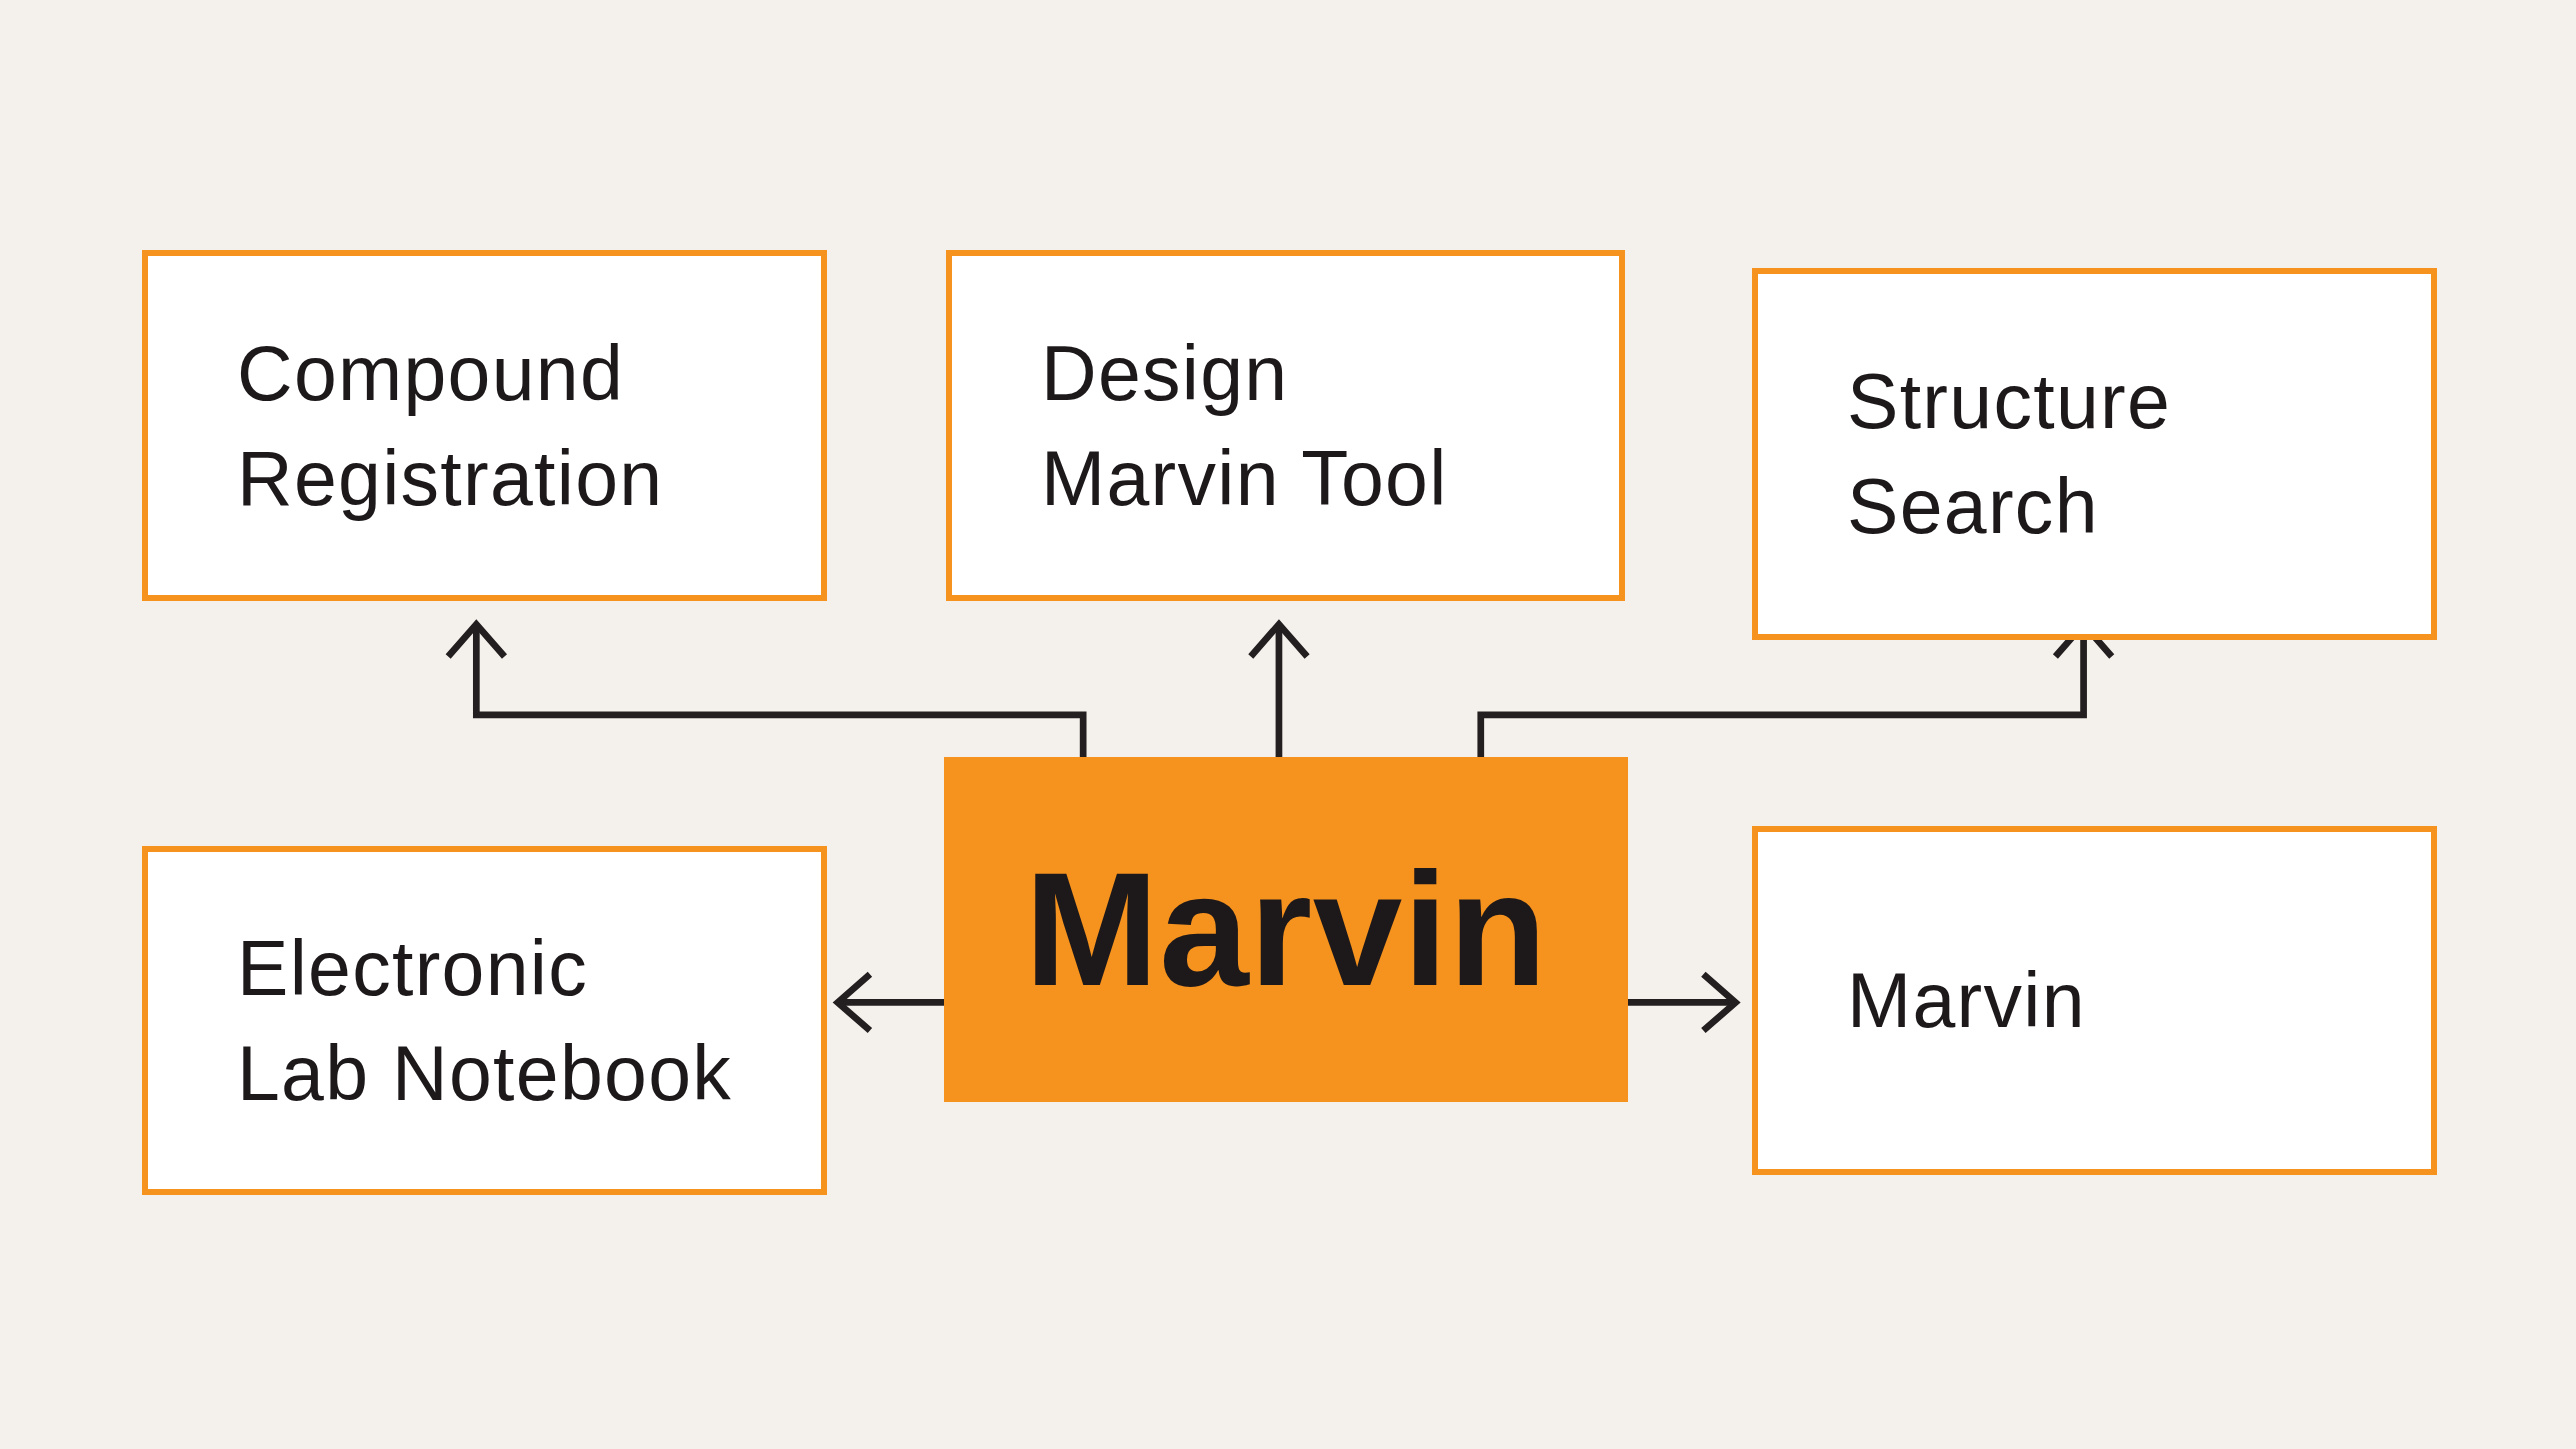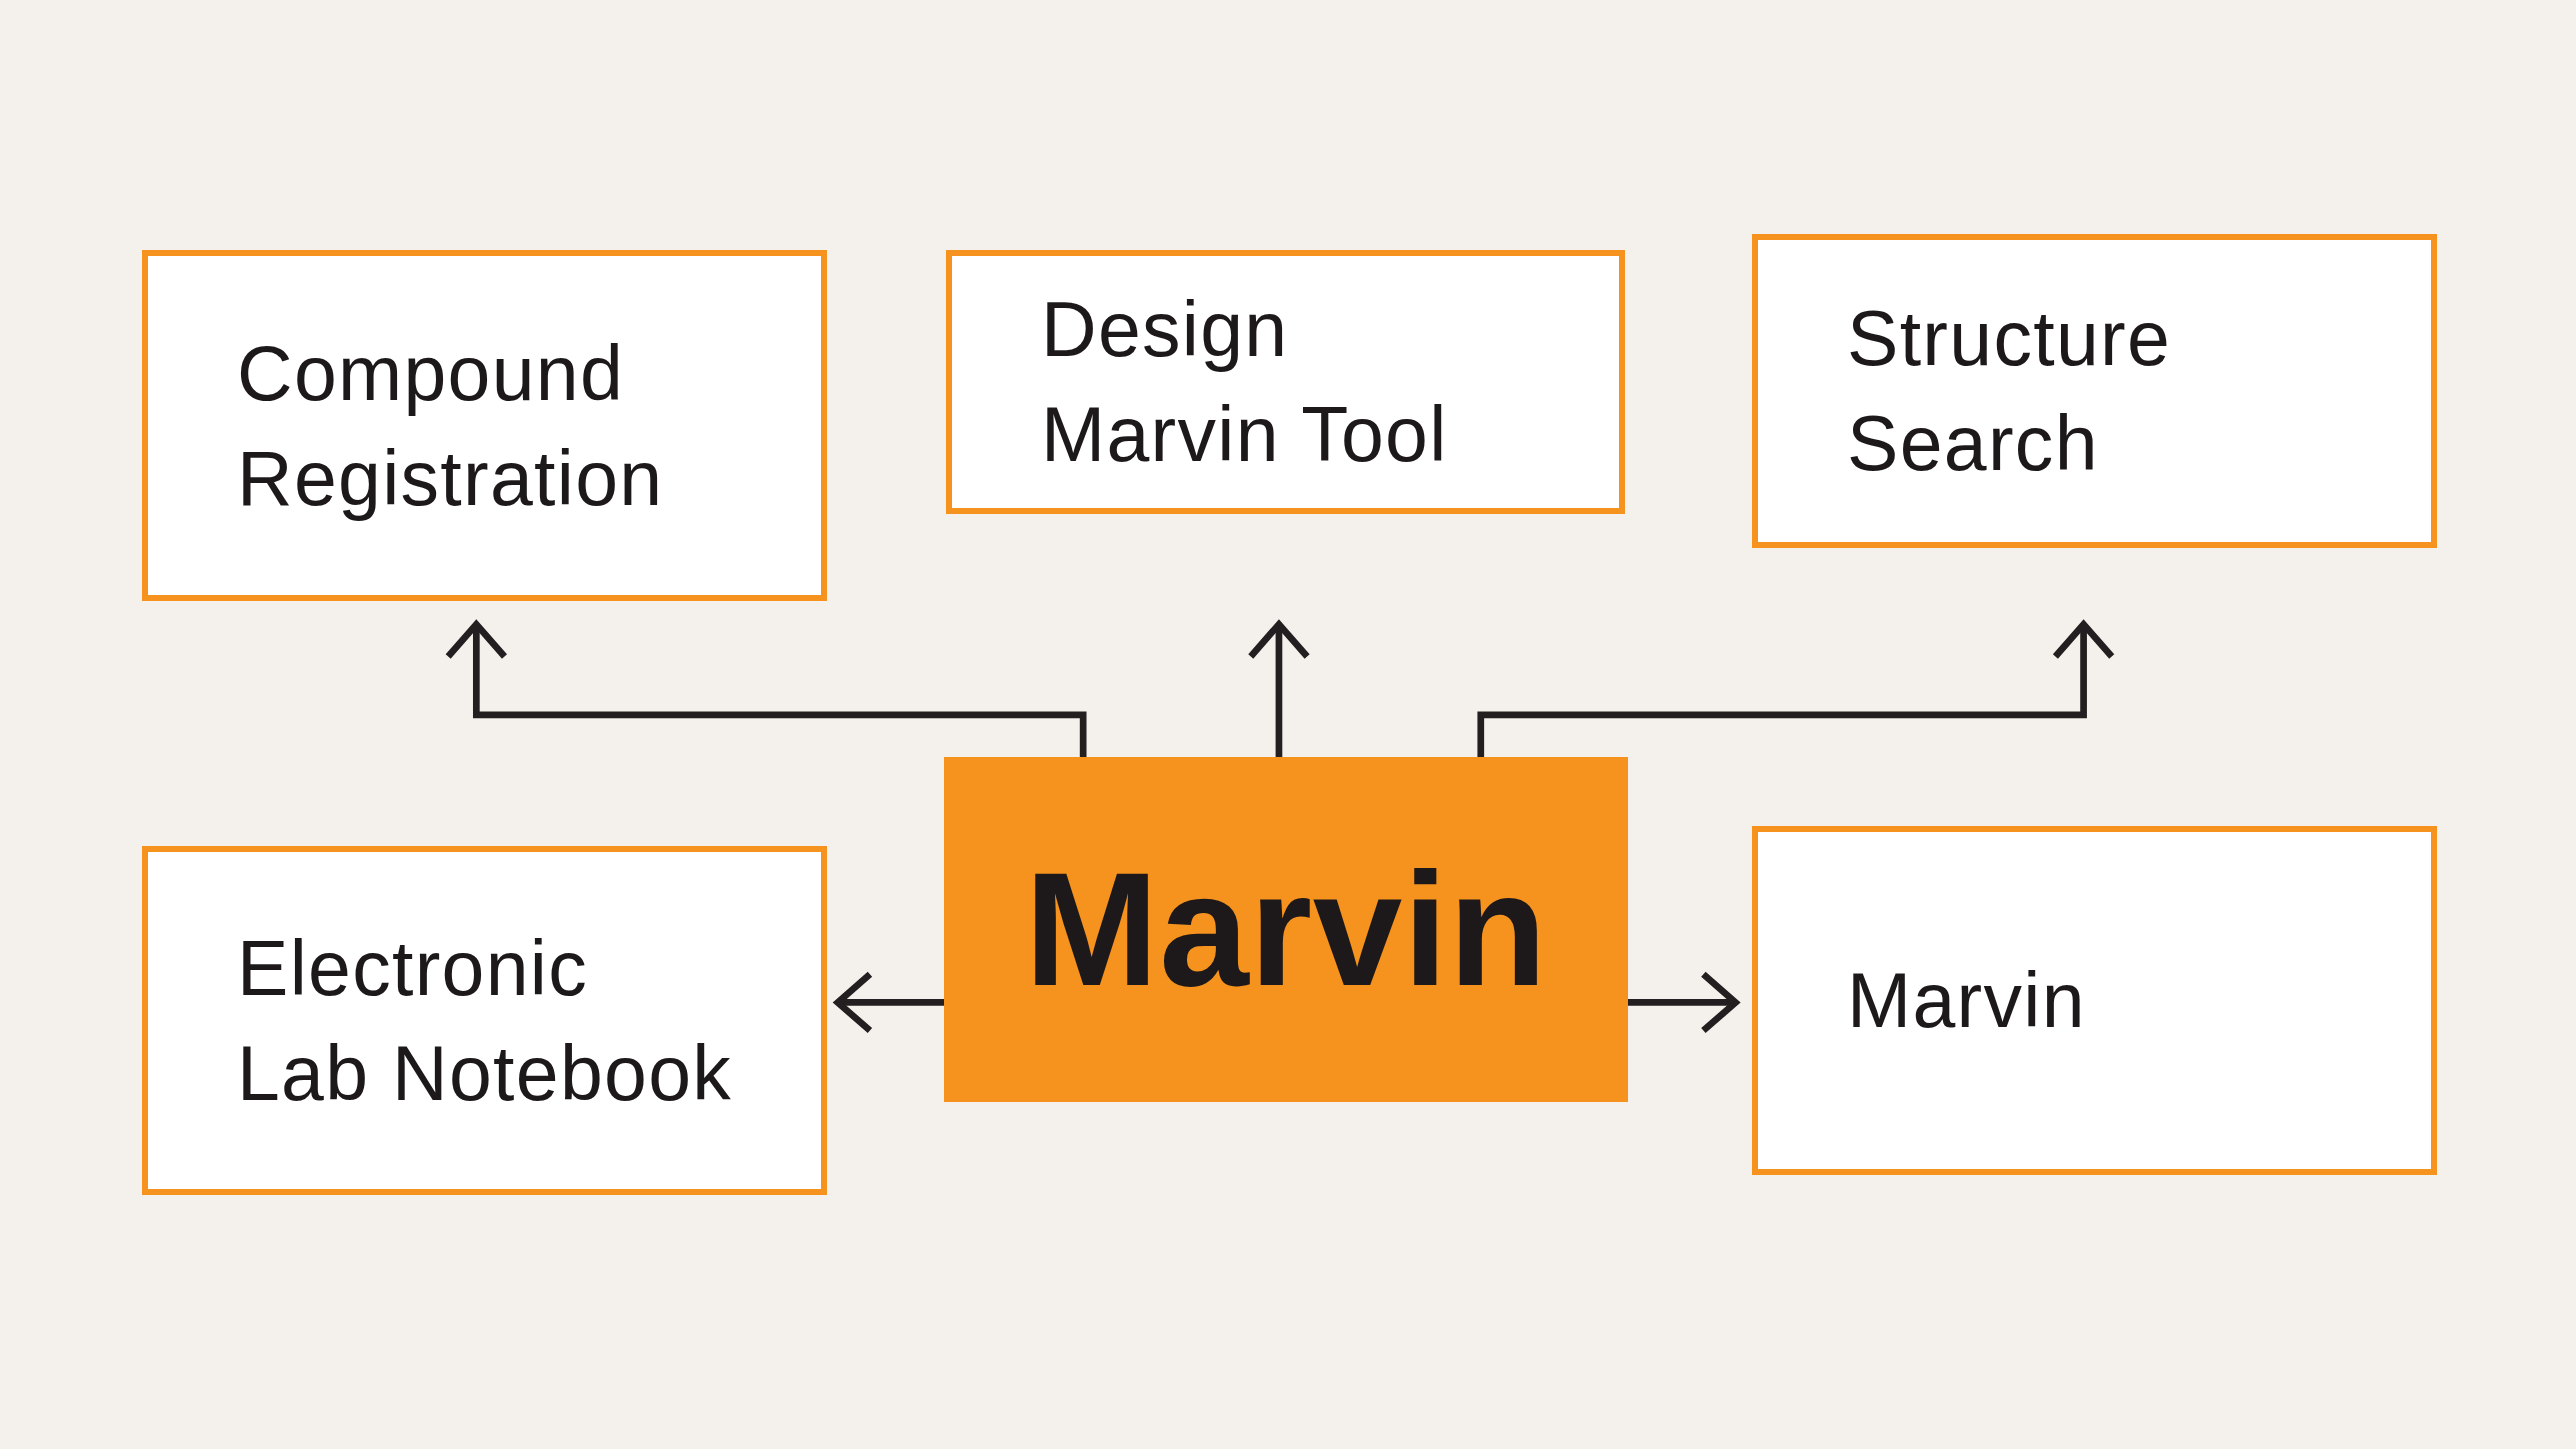--- a/index.html
+++ b/index.html
@@ -43,22 +43,22 @@
   }
   .box .line{
     display:block;
     font-size:77px;
     line-height:105px;
     letter-spacing:1.3px;
     color:var(--text);
     white-space:nowrap;
   }
   .box-compound-registration{left:142px;top:250px;width:685px;height:351px;}
-  .box-design-process-tool  {left:946px;top:250px;width:679px;height:264px;}
-  .box-structure-search     {left:1752px;top:234px;width:685px;height:314px;justify-content:center;}
+  .box-design-process-tool  {left:946px;top:250px;width:679px;height:351px;}
+  .box-structure-search     {left:1752px;top:268px;width:685px;height:372px;justify-content:center;}
   .box-electronic-lab-notebook{left:142px;top:826px;width:685px;height:349px;margin-top:20px;}
   .box-microsoft-office     {left:1752px;top:826px;width:685px;height:349px;}
   .marvin{
     position:absolute;
     left:944px;top:757px;width:684px;height:345px;
     background:var(--orange);
     display:flex;
     align-items:center;
     justify-content:center;
   }

